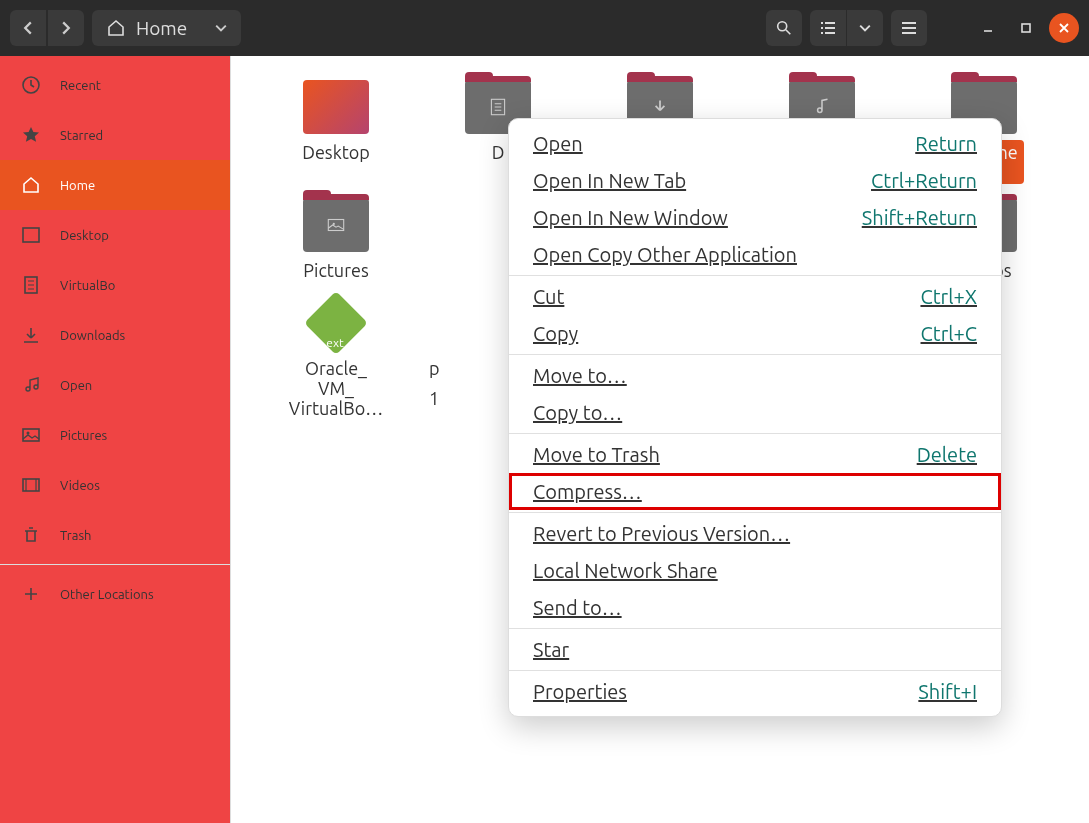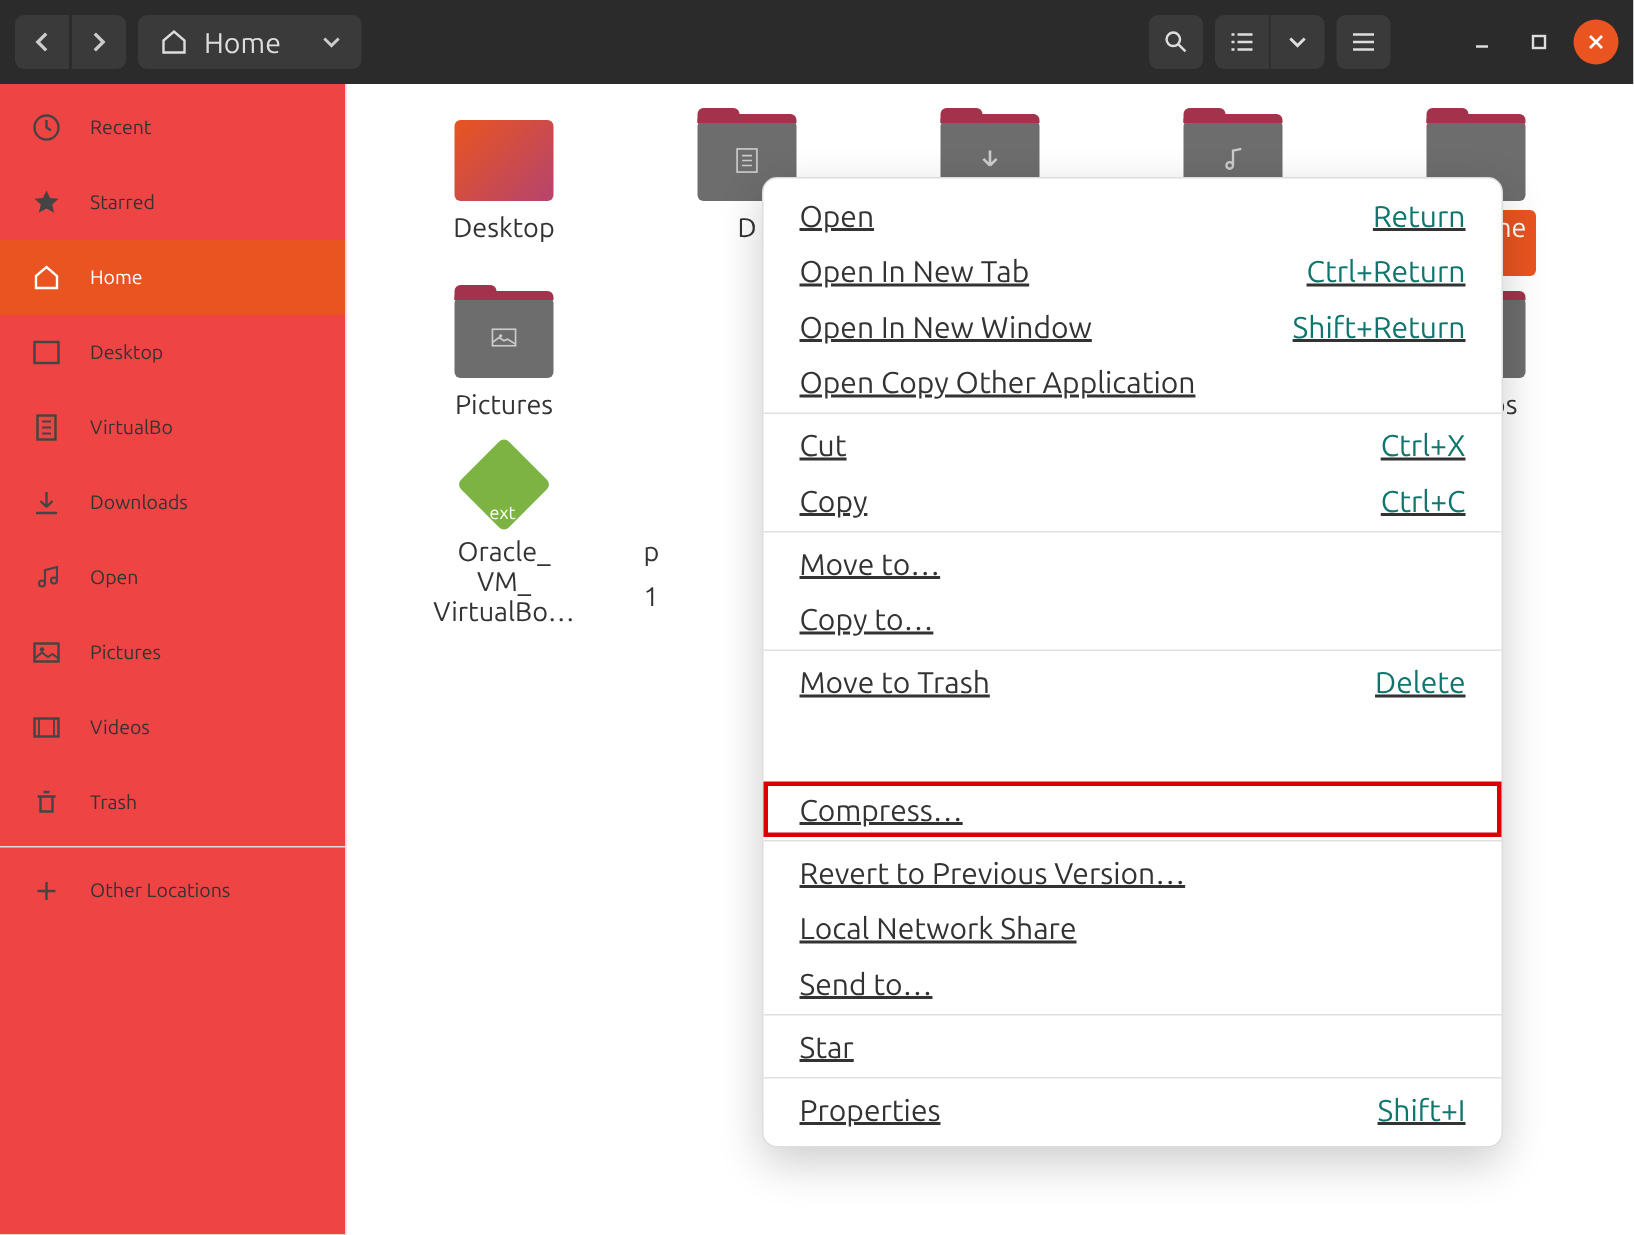--- a/index.html
+++ b/index.html
@@ -85,21 +85,21 @@
     position: absolute; left: 508px; top: 118px; width: 494px;
     background: #fff; border: 1px solid #ddd; border-radius: 10px;
     box-shadow: 0 10px 30px rgba(0,0,0,.2); padding: 6px 0; font-size: 20px;
     color: #333; z-index: 10;
   }
   .ctx-item {
     display: flex; justify-content: space-between; padding: 7px 24px;
     position: relative;
     text-decoration: underline;
   }
-  .ctx-item.hl { outline: 3px solid #d00; outline-offset: -3px; margin-top: 48px; }
+  .ctx-item.hl { outline: 3px solid #d00; outline-offset: -3px; }
   .ctx-sep { height: 1px; background: #e0e0e0; margin: 2px 0; }
   .accel { color: #0f766e; }
 
   svg { display:block; }
 </style>
 </head>
 <body>
 
 <div class="titlebar">
   <div class="navbtn">

